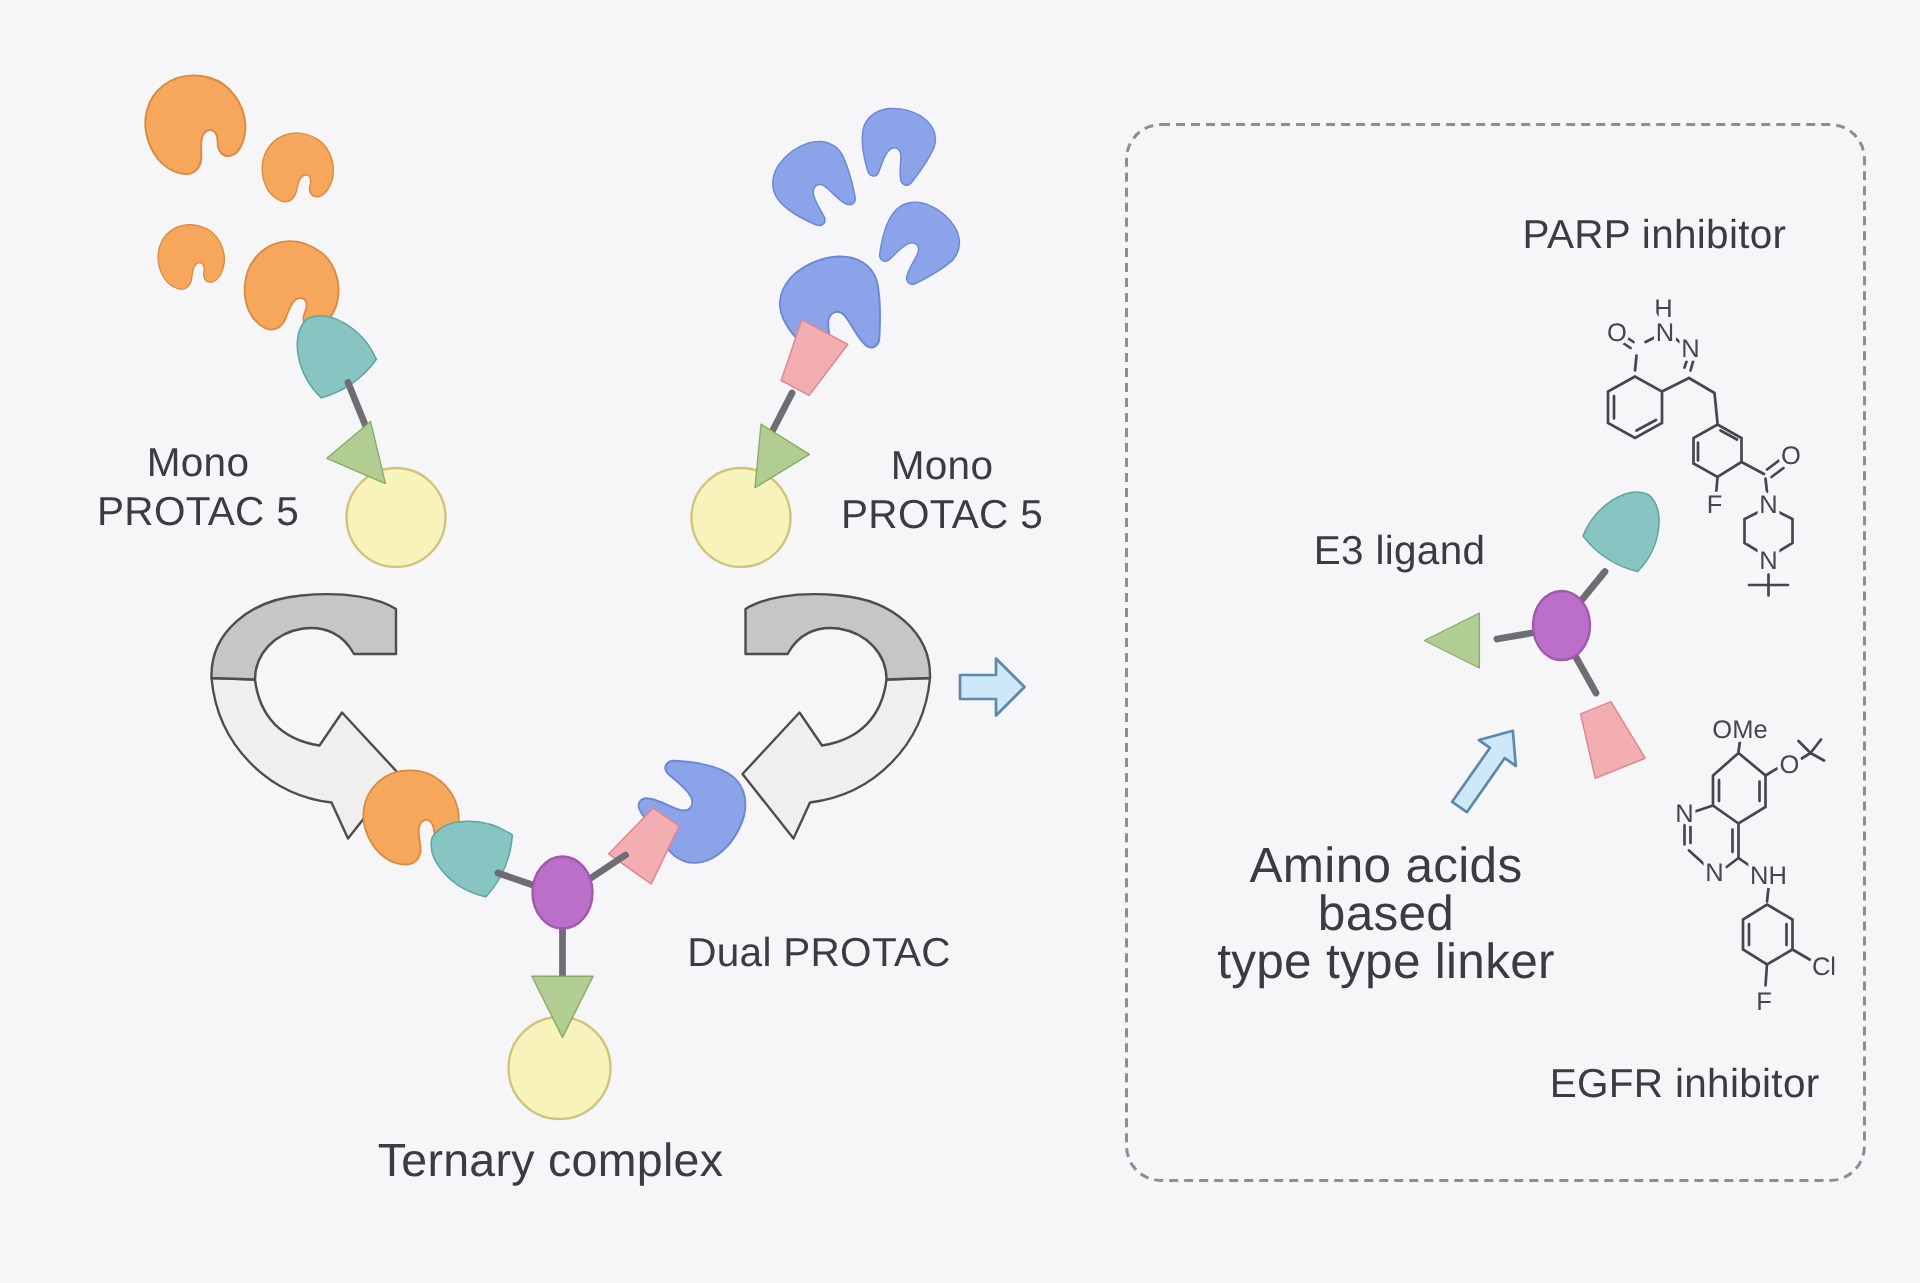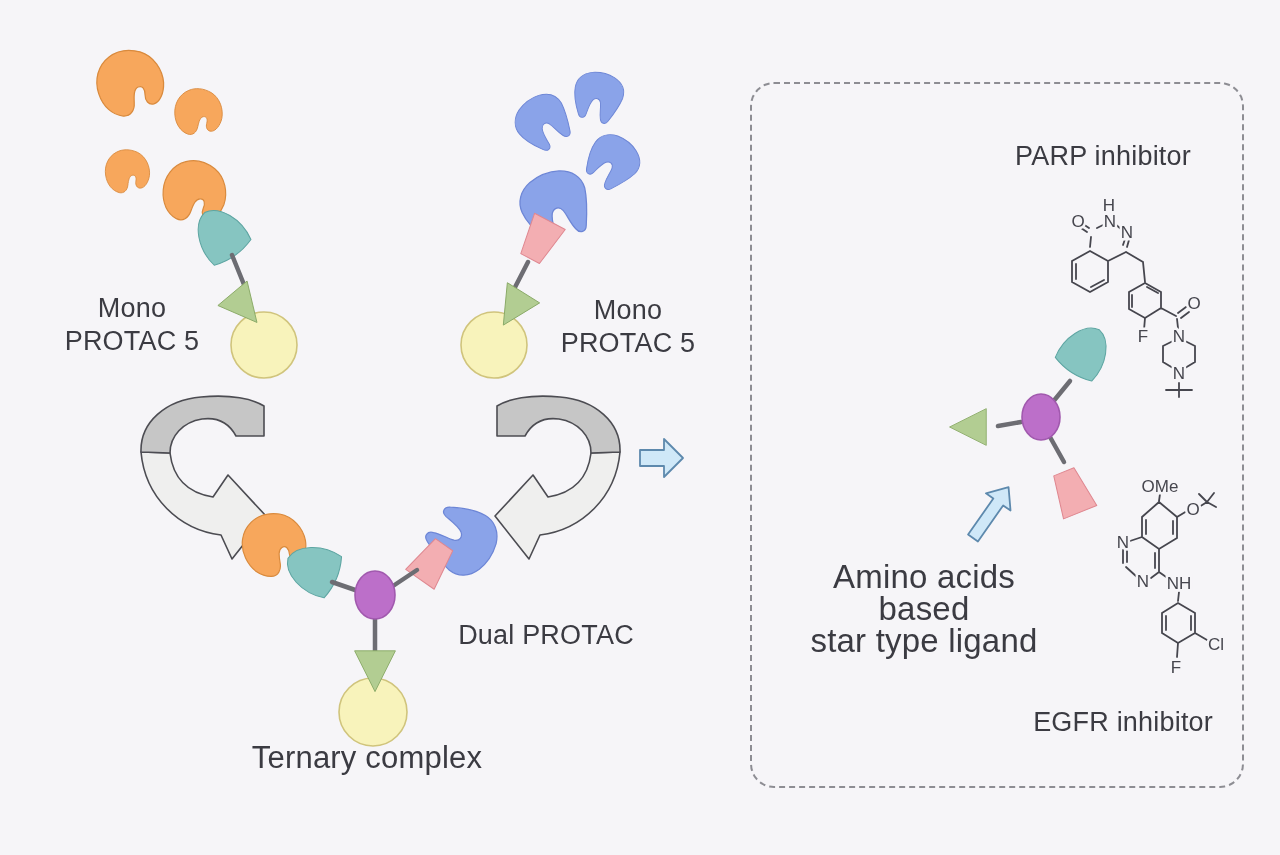--- a/index.html
+++ b/index.html
@@ -192,25 +192,26 @@
     <span>PROTAC 5</span>
   </div>
 
   <div class="label" style="left:528px;top:294px;width:200px;">
     <span>Mono</span><br>
     <span>PROTAC 5</span>
   </div>
 
   <div class="label" style="left:415px;top:619px;width:190px;margin-left:36px;"><span>Dual PROTAC</span></div>
 
-  <div class="label label-large" style="left:217px;top:740px;width:300px;"><span>Ternary complex</span></div>
+  <div class="label label-large" style="left:217px;top:756px;width:300px;"><span>Ternary complex</span></div>
 
   <div class="label" style="left:1003px;top:140px;width:200px;"><span>PARP inhibitor</span></div>
 
+  <div class="label" style="left:833px;top:351px;width:200px;"><span>E3 ligand</span></div>
 
   <div class="label" style="left:793px;top:561px;width:262px;font-size:33px;line-height:32px;">
     <span>Amino acids based</span><br>
-    <span>star type ligand</span>
+    <span>type type linker</span>
   </div>
 
   <div class="label" style="left:1013px;top:706px;width:200px;text-align:right;"><span>EGFR inhibitor</span></div>
 
 </div>
 
 </body></html>

